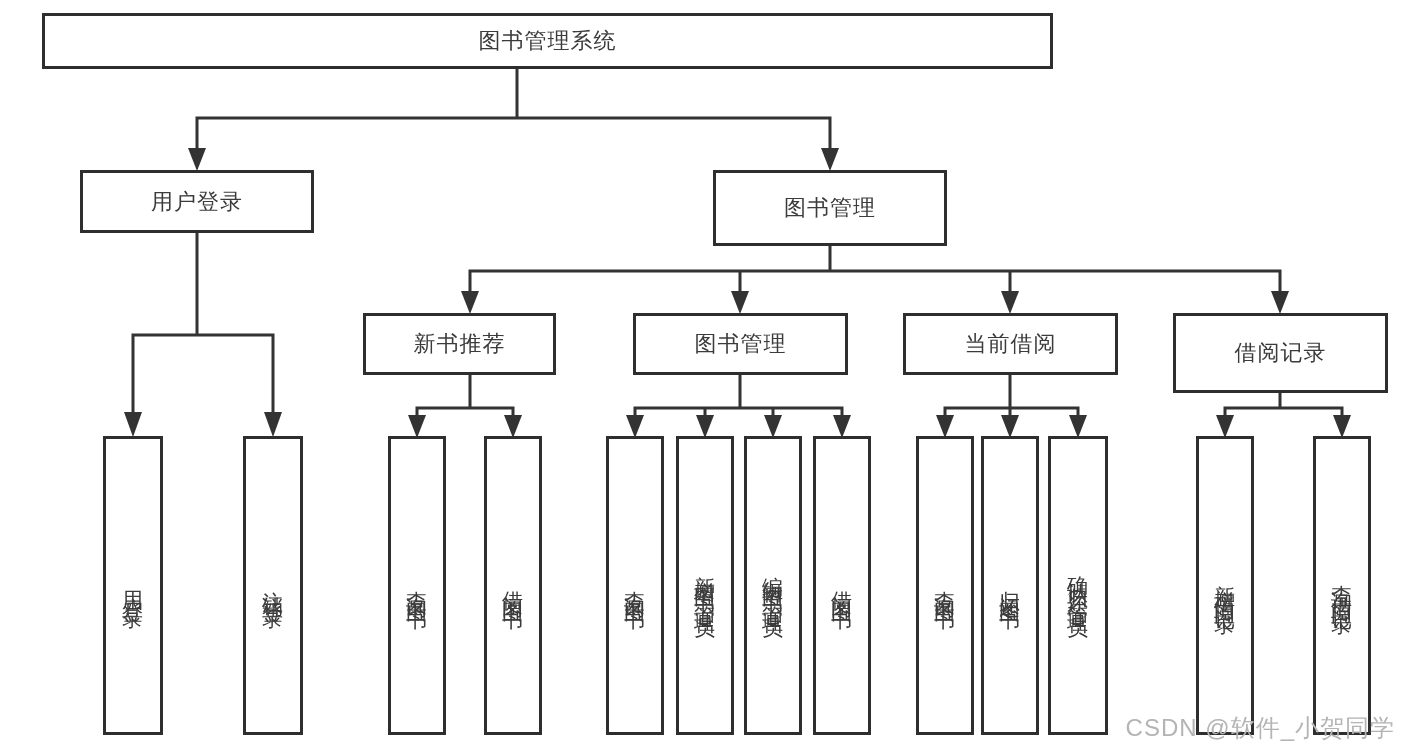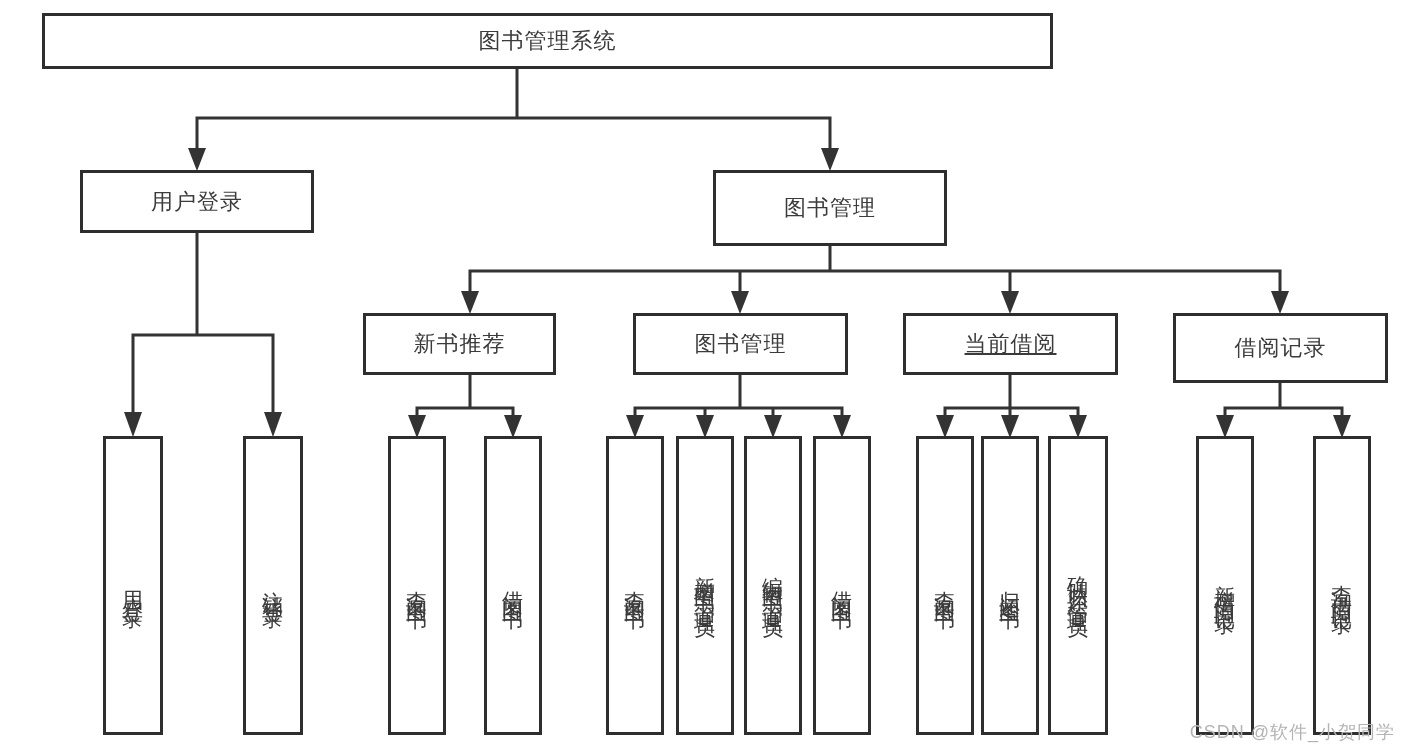--- a/index.html
+++ b/index.html
@@ -50,21 +50,21 @@
   }
   .vnode span {
     writing-mode: vertical-rl;
     letter-spacing: 6px;
     line-height: 1;
   }
   .watermark {
     position: absolute;
     right: 10px;
     bottom: 3px;
-    font-size: 18px;
+    font-size: 24px;
     color: #b5b3b3;
     letter-spacing: 1px;
     z-index: 3;
     white-space: nowrap;
     text-align: center;
   }
 </style>
 </head>
 <body>
 
@@ -143,24 +143,24 @@
   <div class="hnode" style="left:713px; top:170px; width:234px; height:76px;">
     <span>图书管理</span>
   </div>
 
   <div class="hnode" style="left:363px; top:313px; width:193px; height:62px;">
     <span>新书推荐</span>
   </div>
   <div class="hnode" style="left:633px; top:313px; width:215px; height:62px;">
     <span>图书管理</span>
   </div>
-  <div class="hnode" style="left:903px; top:313px; width:215px; height:62px;text-decoration:underline;">
+  <div class="hnode" style="left:903px; top:313px; width:215px; height:62px;">
     <span>当前借阅</span>
   </div>
-  <div class="hnode" style="left:1173px; top:313px; width:215px; height:70px;">
+  <div class="hnode" style="left:1173px; top:313px; width:215px; height:80px;">
     <span>借阅记录</span>
   </div>
 
   <div class="vnode" style="left:103px; top:436px; width:60px; height:299px;">
     <span>用户登录</span>
   </div>
   <div class="vnode" style="left:243px; top:436px; width:60px; height:299px;">
     <span>注销登录</span>
   </div>
 

